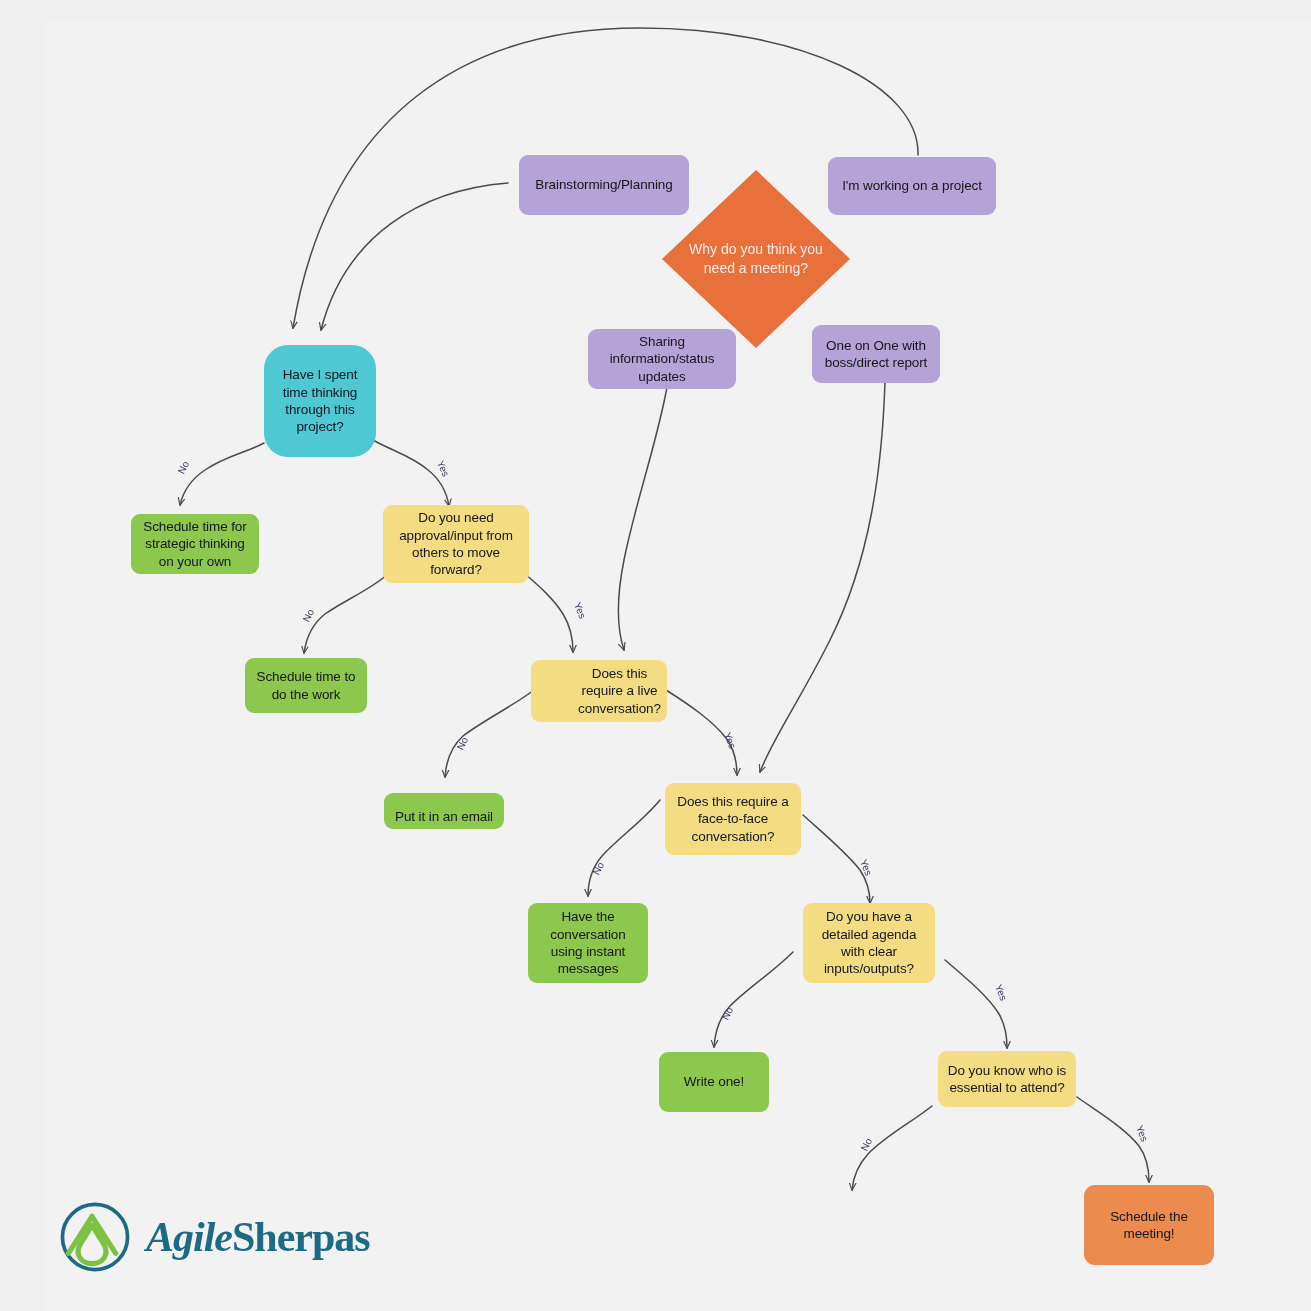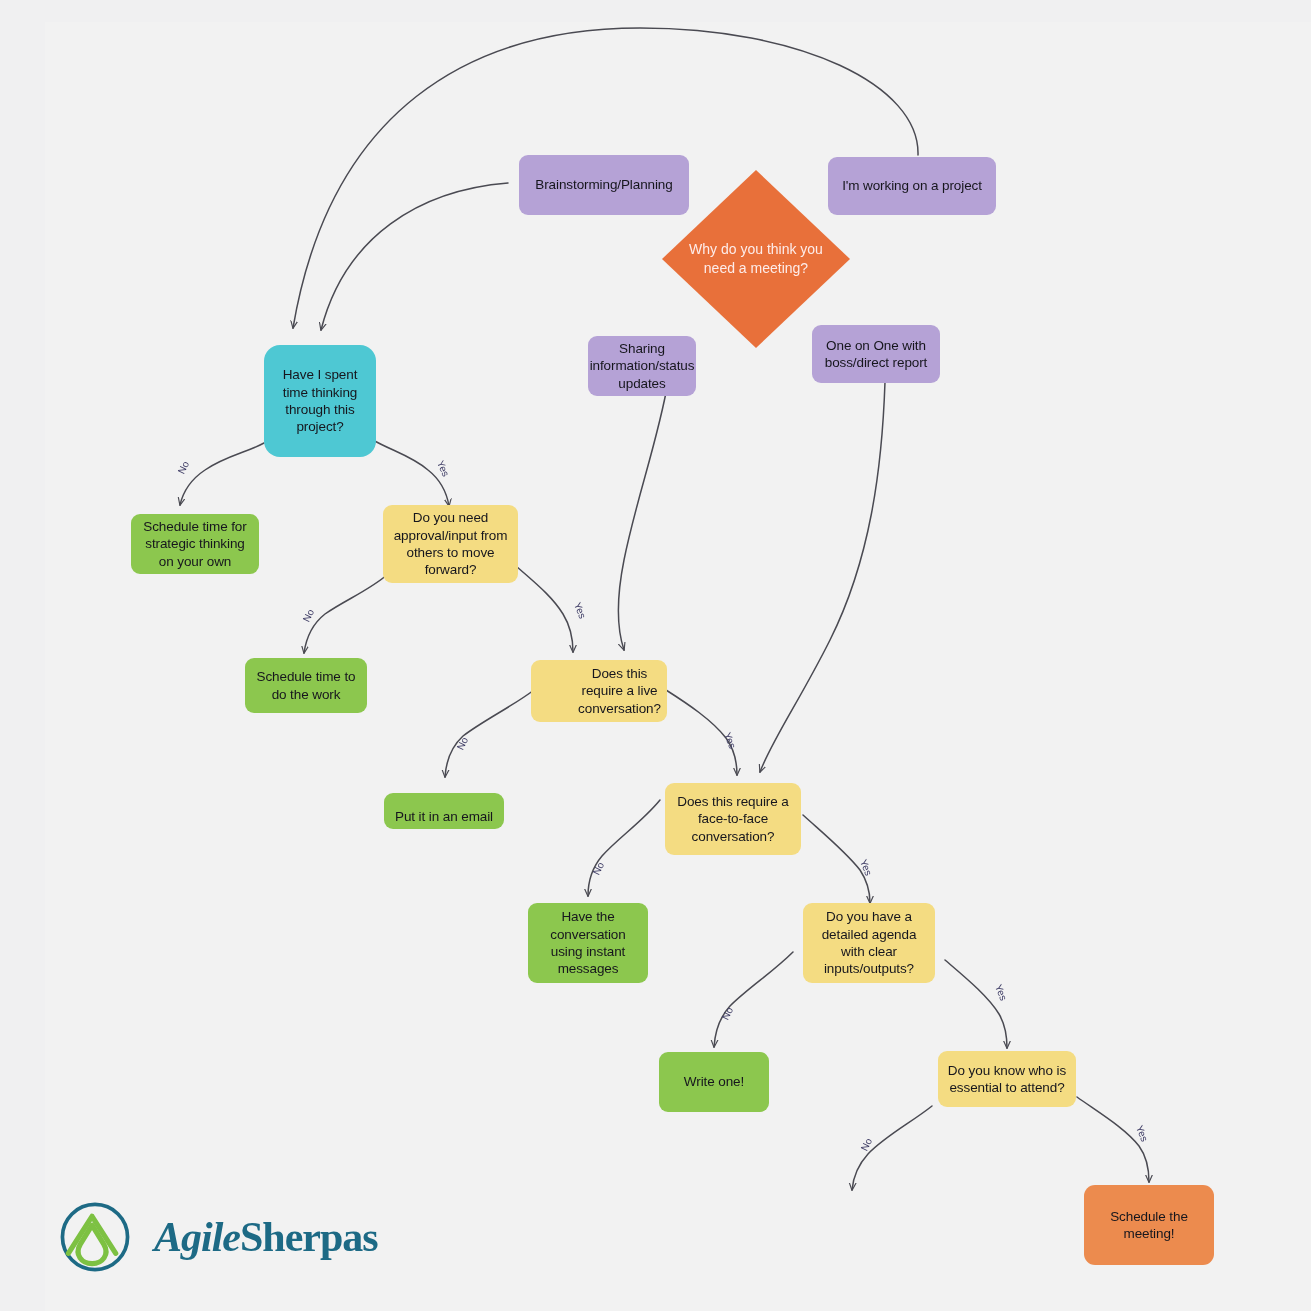--- a/index.html
+++ b/index.html
@@ -39,21 +39,21 @@
     justify-content: center;
     text-align: center;
     border-radius: 10px;
     color: #16161d;
     font-size: 13.5px;
     line-height: 1.28;
     padding: 4px 6px;
     letter-spacing: -0.1px;
   }
   .node.purple { background: #b5a2d6; border-radius: 9px; }
-  .node.teal   { background: #4ec8d3; border-radius: 16px; align-items: center; }
+  .node.teal   { background: #4ec8d3; border-radius: 24px; align-items: center; }
   .node.green  { background: #8cc74e; border-radius: 9px; }
   .node.yellow { background: #f4dc82; border-radius: 9px; }
   .node.orange { background: #ec8b4e; border-radius: 11px; }
 
   .diamond {
     position: absolute;
     display: flex;
     align-items: center;
     justify-content: center;
     text-align: center;
@@ -85,21 +85,21 @@
 
   
   #logo {
     position: absolute;
     left: 58px;
     top: 1197px;
     width: 350px;
     height: 80px;
     display: flex;
     align-items: center;
-    gap: 22px;
+    gap: 14px;
   }
   #logo .mark { width: 74px; height: 74px; flex: 0 0 74px; }
   #logo .wordmark {
     font-size: 42px;
     color: #1d6a85;
     font-family: "Liberation Serif", serif;
     font-weight: bold;
     letter-spacing: -1px;
     line-height: 1;
     white-space: nowrap;
@@ -164,37 +164,37 @@
   </div>
 
   <div class="node purple" style="left:519px; top:155px; width:170px; height:60px;">
     <span>Brainstorming/Planning</span>
   </div>
 
   <div class="node purple" style="left:828px; top:157px; width:168px; height:58px;">
     <span>I'm working on a project</span>
   </div>
 
-  <div class="node purple" style="left:588px; top:336px; width:108px; height:60px;">
+  <div class="node purple" style="left:588px; top:329px; width:148px; height:60px;">
     <span>Sharing information/status updates</span>
   </div>
 
   <div class="node purple" style="left:812px; top:325px; width:128px; height:58px;">
     <span>One on One with boss/direct report</span>
   </div>
 
   <div class="node teal" style="left:264px; top:345px; width:112px; height:112px;">
     <span>Have I spent time thinking through this project?</span>
   </div>
 
   <div class="node green" style="left:131px; top:514px; width:128px; height:60px;">
     <span>Schedule time for strategic thinking on your own</span>
   </div>
 
-  <div class="node yellow" style="left:383px; top:505px; width:135px; height:78px;">
+  <div class="node yellow" style="left:383px; top:505px; width:146px; height:78px;">
     <span>Do you need approval/input from others to move forward?</span>
   </div>
 
   <div class="node green" style="left:245px; top:658px; width:122px; height:55px;">
     <span>Schedule time to do the work</span>
   </div>
 
   <div class="node yellow" style="left:531px; top:660px; width:136px; height:62px;padding-left:47px;">
     <span>Does this require a live conversation?</span>
   </div>

